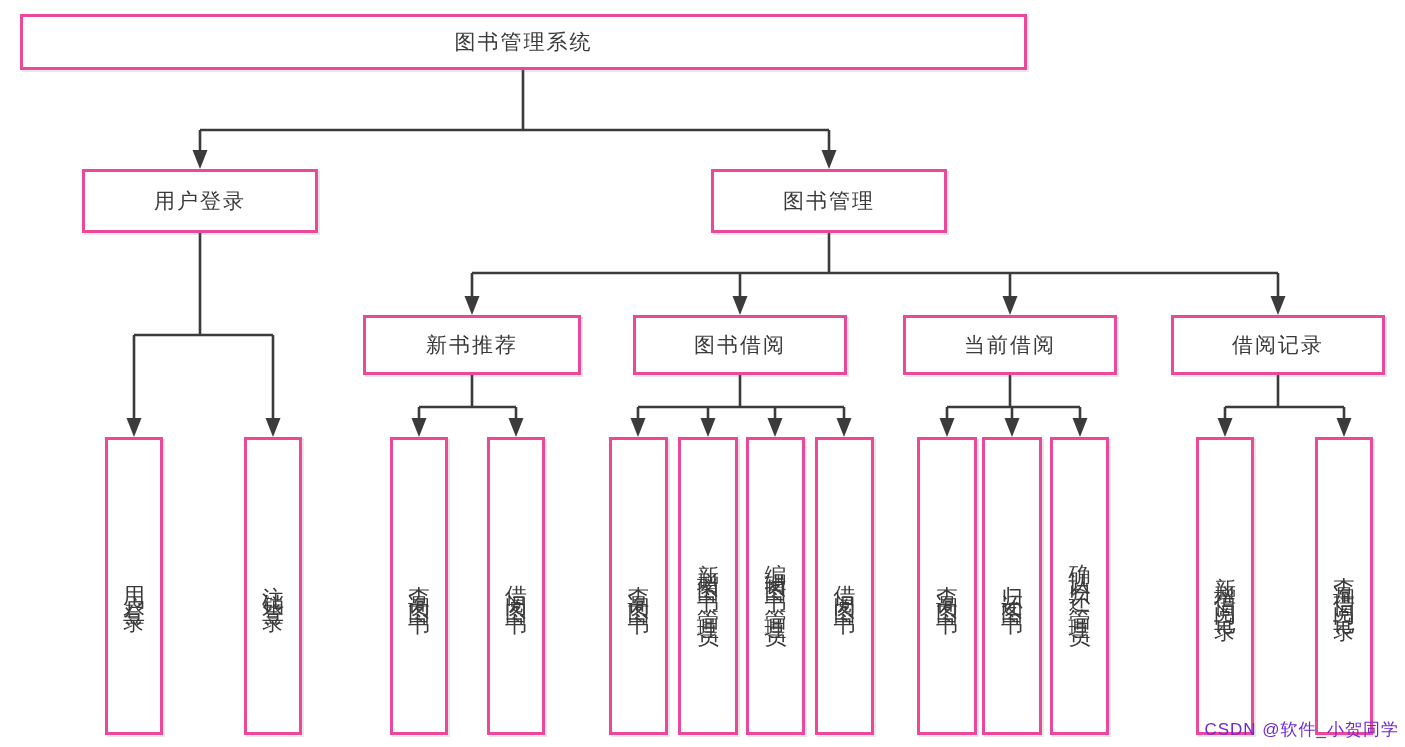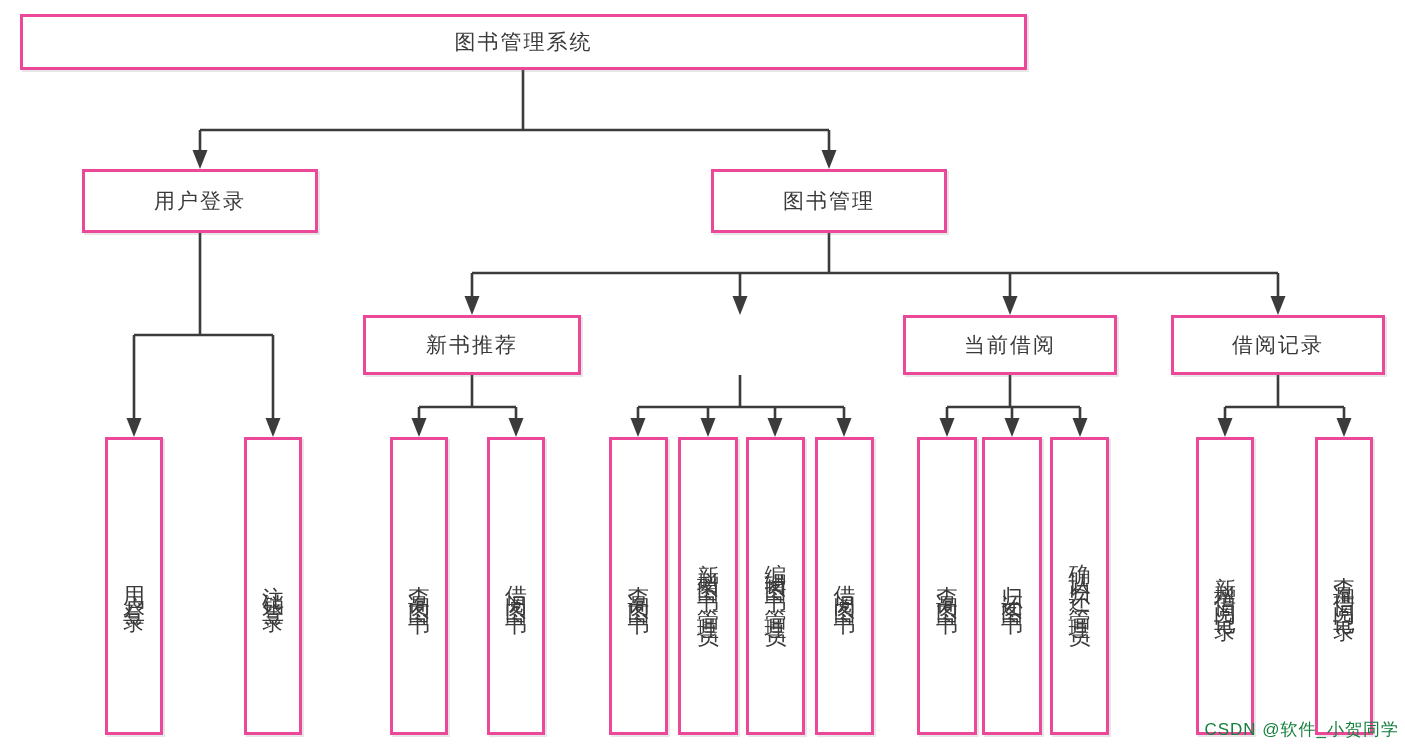--- a/index.html
+++ b/index.html
@@ -44,21 +44,21 @@
     font-size: 22px;
     letter-spacing: 9px;
     line-height: 1;
     color: #3a3a3a;
   }
   .watermark {
     position: absolute;
     right: 6px;
     bottom: 6px;
     font-size: 17px;
-    color: #15803d;
+    color: #6d28d9;
     letter-spacing: 1px;
     z-index: 5;
     white-space: nowrap;
   }
   .conn {
     stroke: #3b3b3b;
     stroke-width: 2.6;
     fill: none;
   }
   .arrowhead {
@@ -154,20 +154,23 @@
   <div class="node hnode" style="left:82px; top:169px; width:236px; height:64px;">
     <span>用户登录</span>
   </div>
   <div class="node hnode" style="left:711px; top:169px; width:236px; height:64px;">
     <span>图书管理</span>
   </div>
 
   <div class="node hnode" style="left:363px; top:315px; width:218px; height:60px;">
     <span>新书推荐</span>
   </div>
+  <div class="node hnode" style="left:633px; top:315px; width:214px; height:60px;">
+    <span>图书借阅</span>
+  </div>
   <div class="node hnode" style="left:903px; top:315px; width:214px; height:60px;">
     <span>当前借阅</span>
   </div>
   <div class="node hnode" style="left:1171px; top:315px; width:214px; height:60px;">
     <span>借阅记录</span>
   </div>
 
   <div class="node vnode" style="left:105px; top:437px; width:58px; height:298px;">
     <span>用户登录</span>
   </div>

